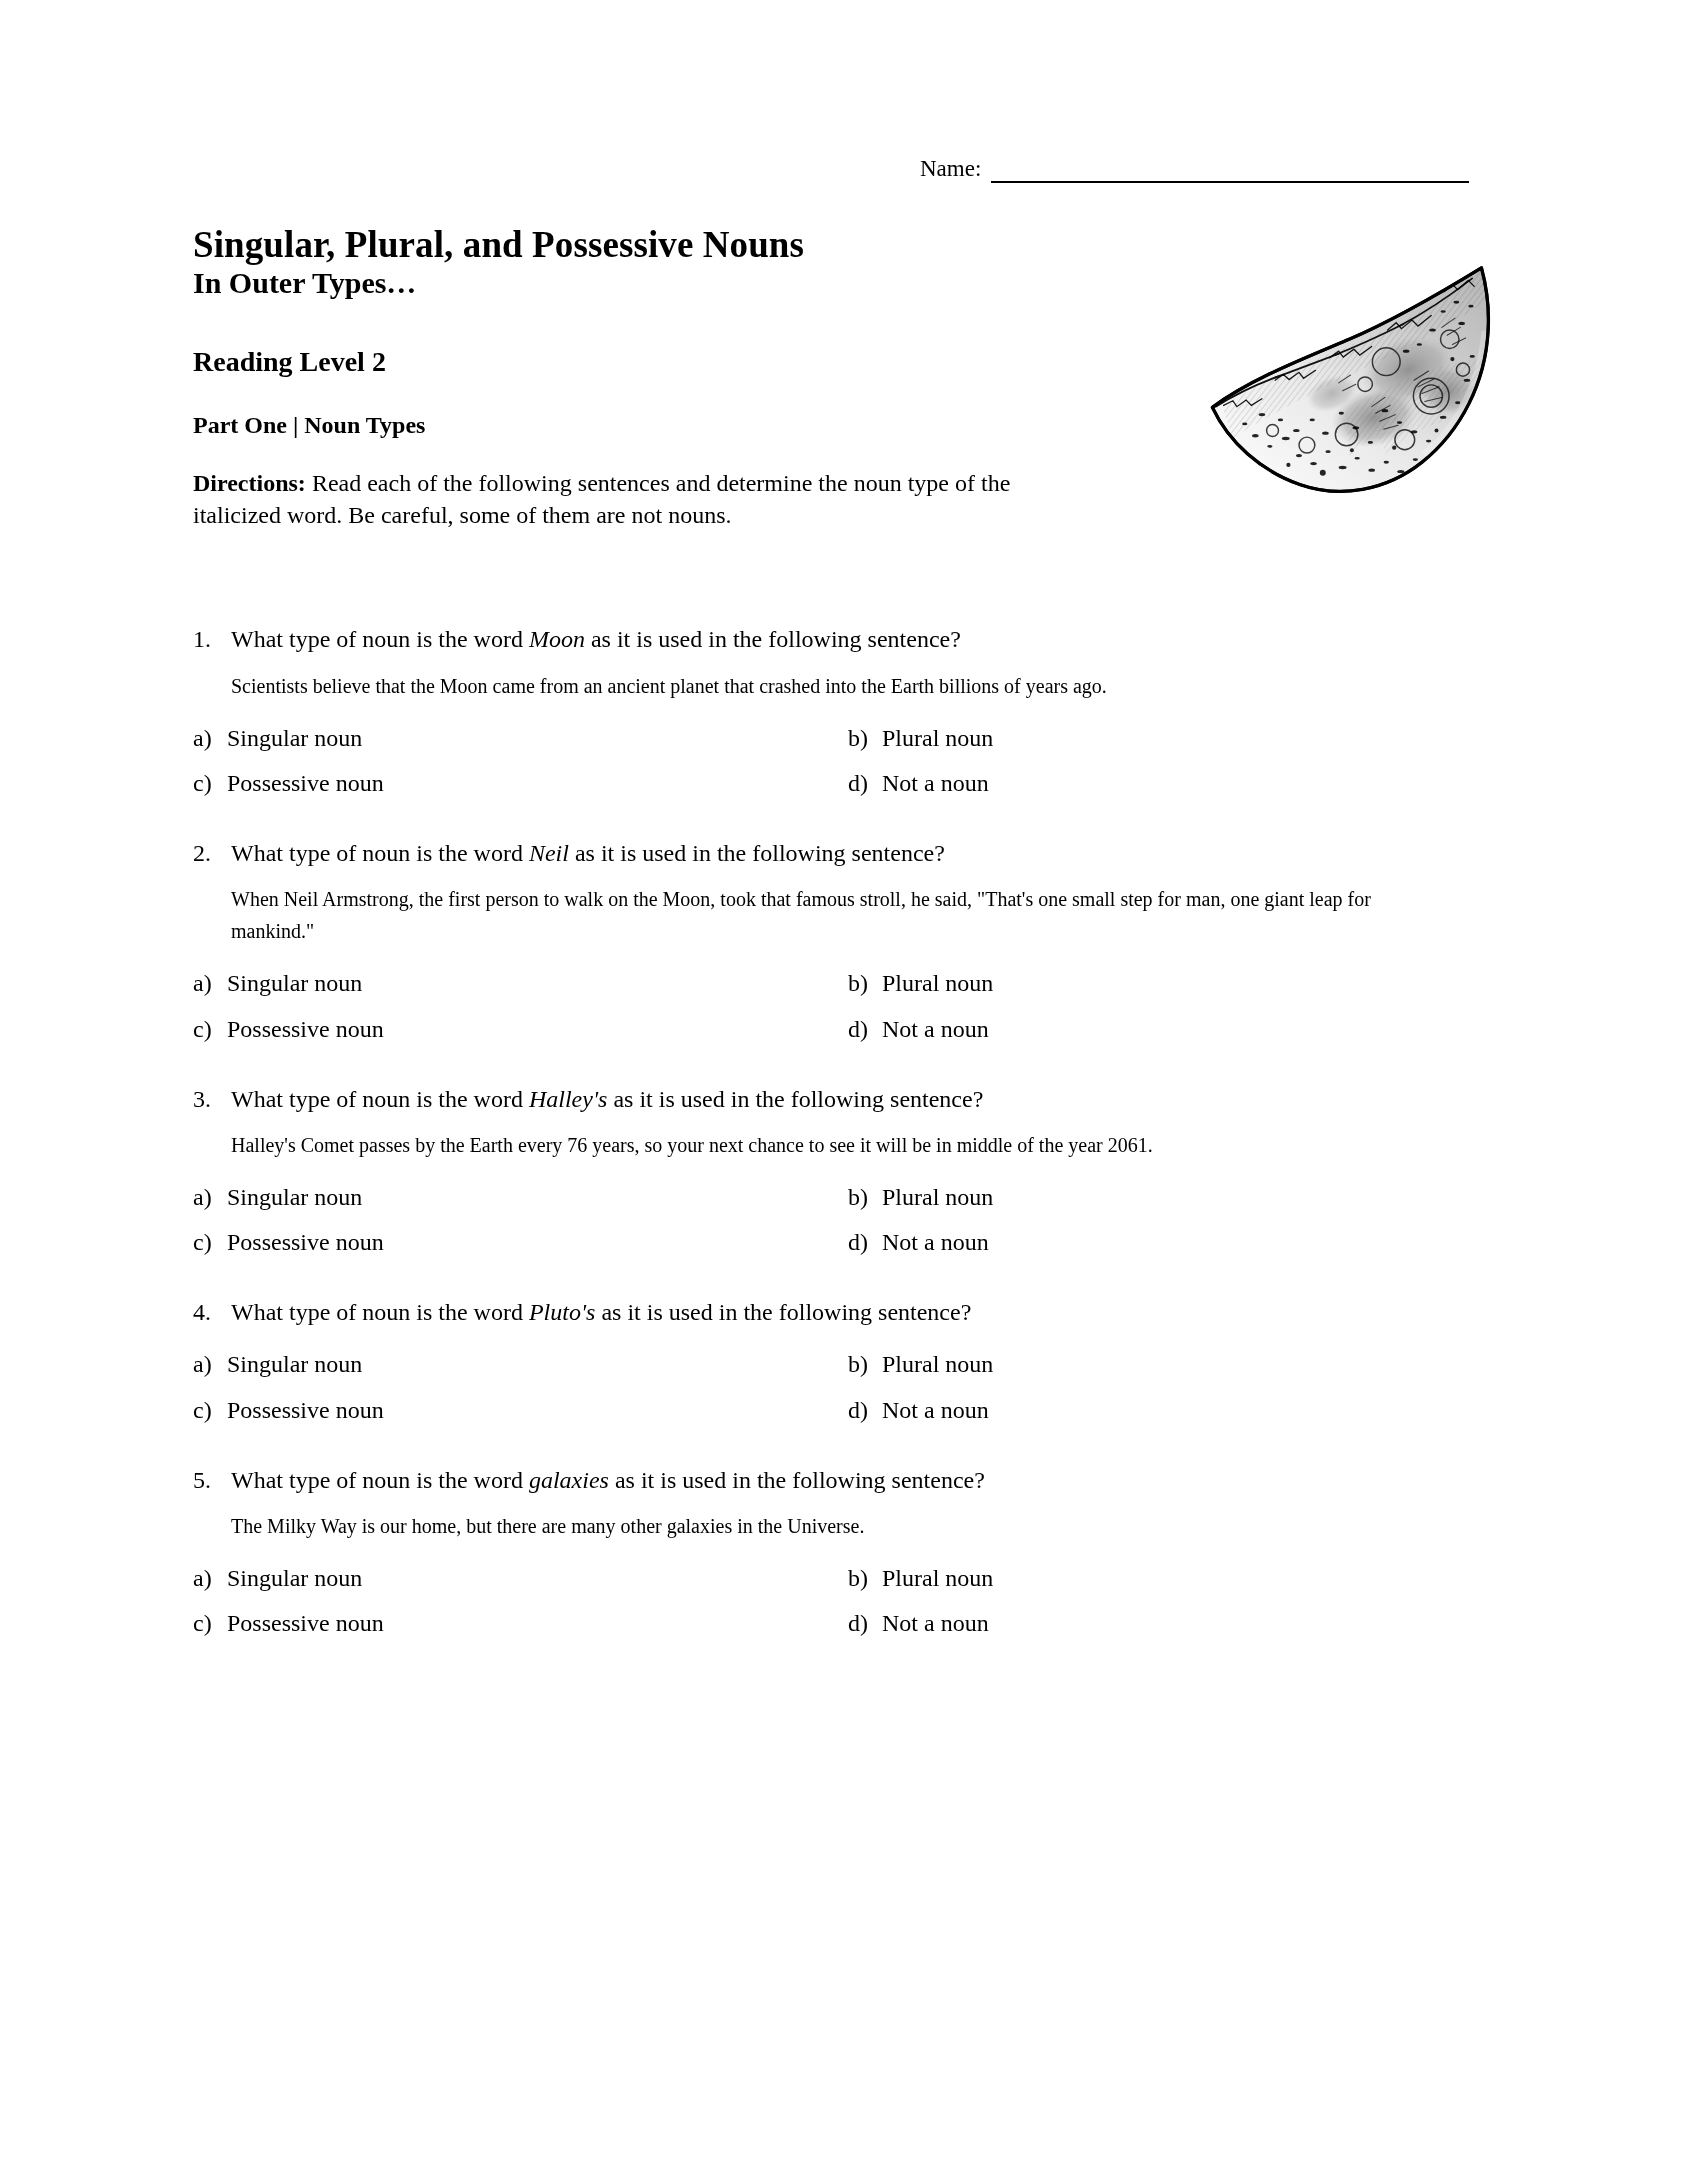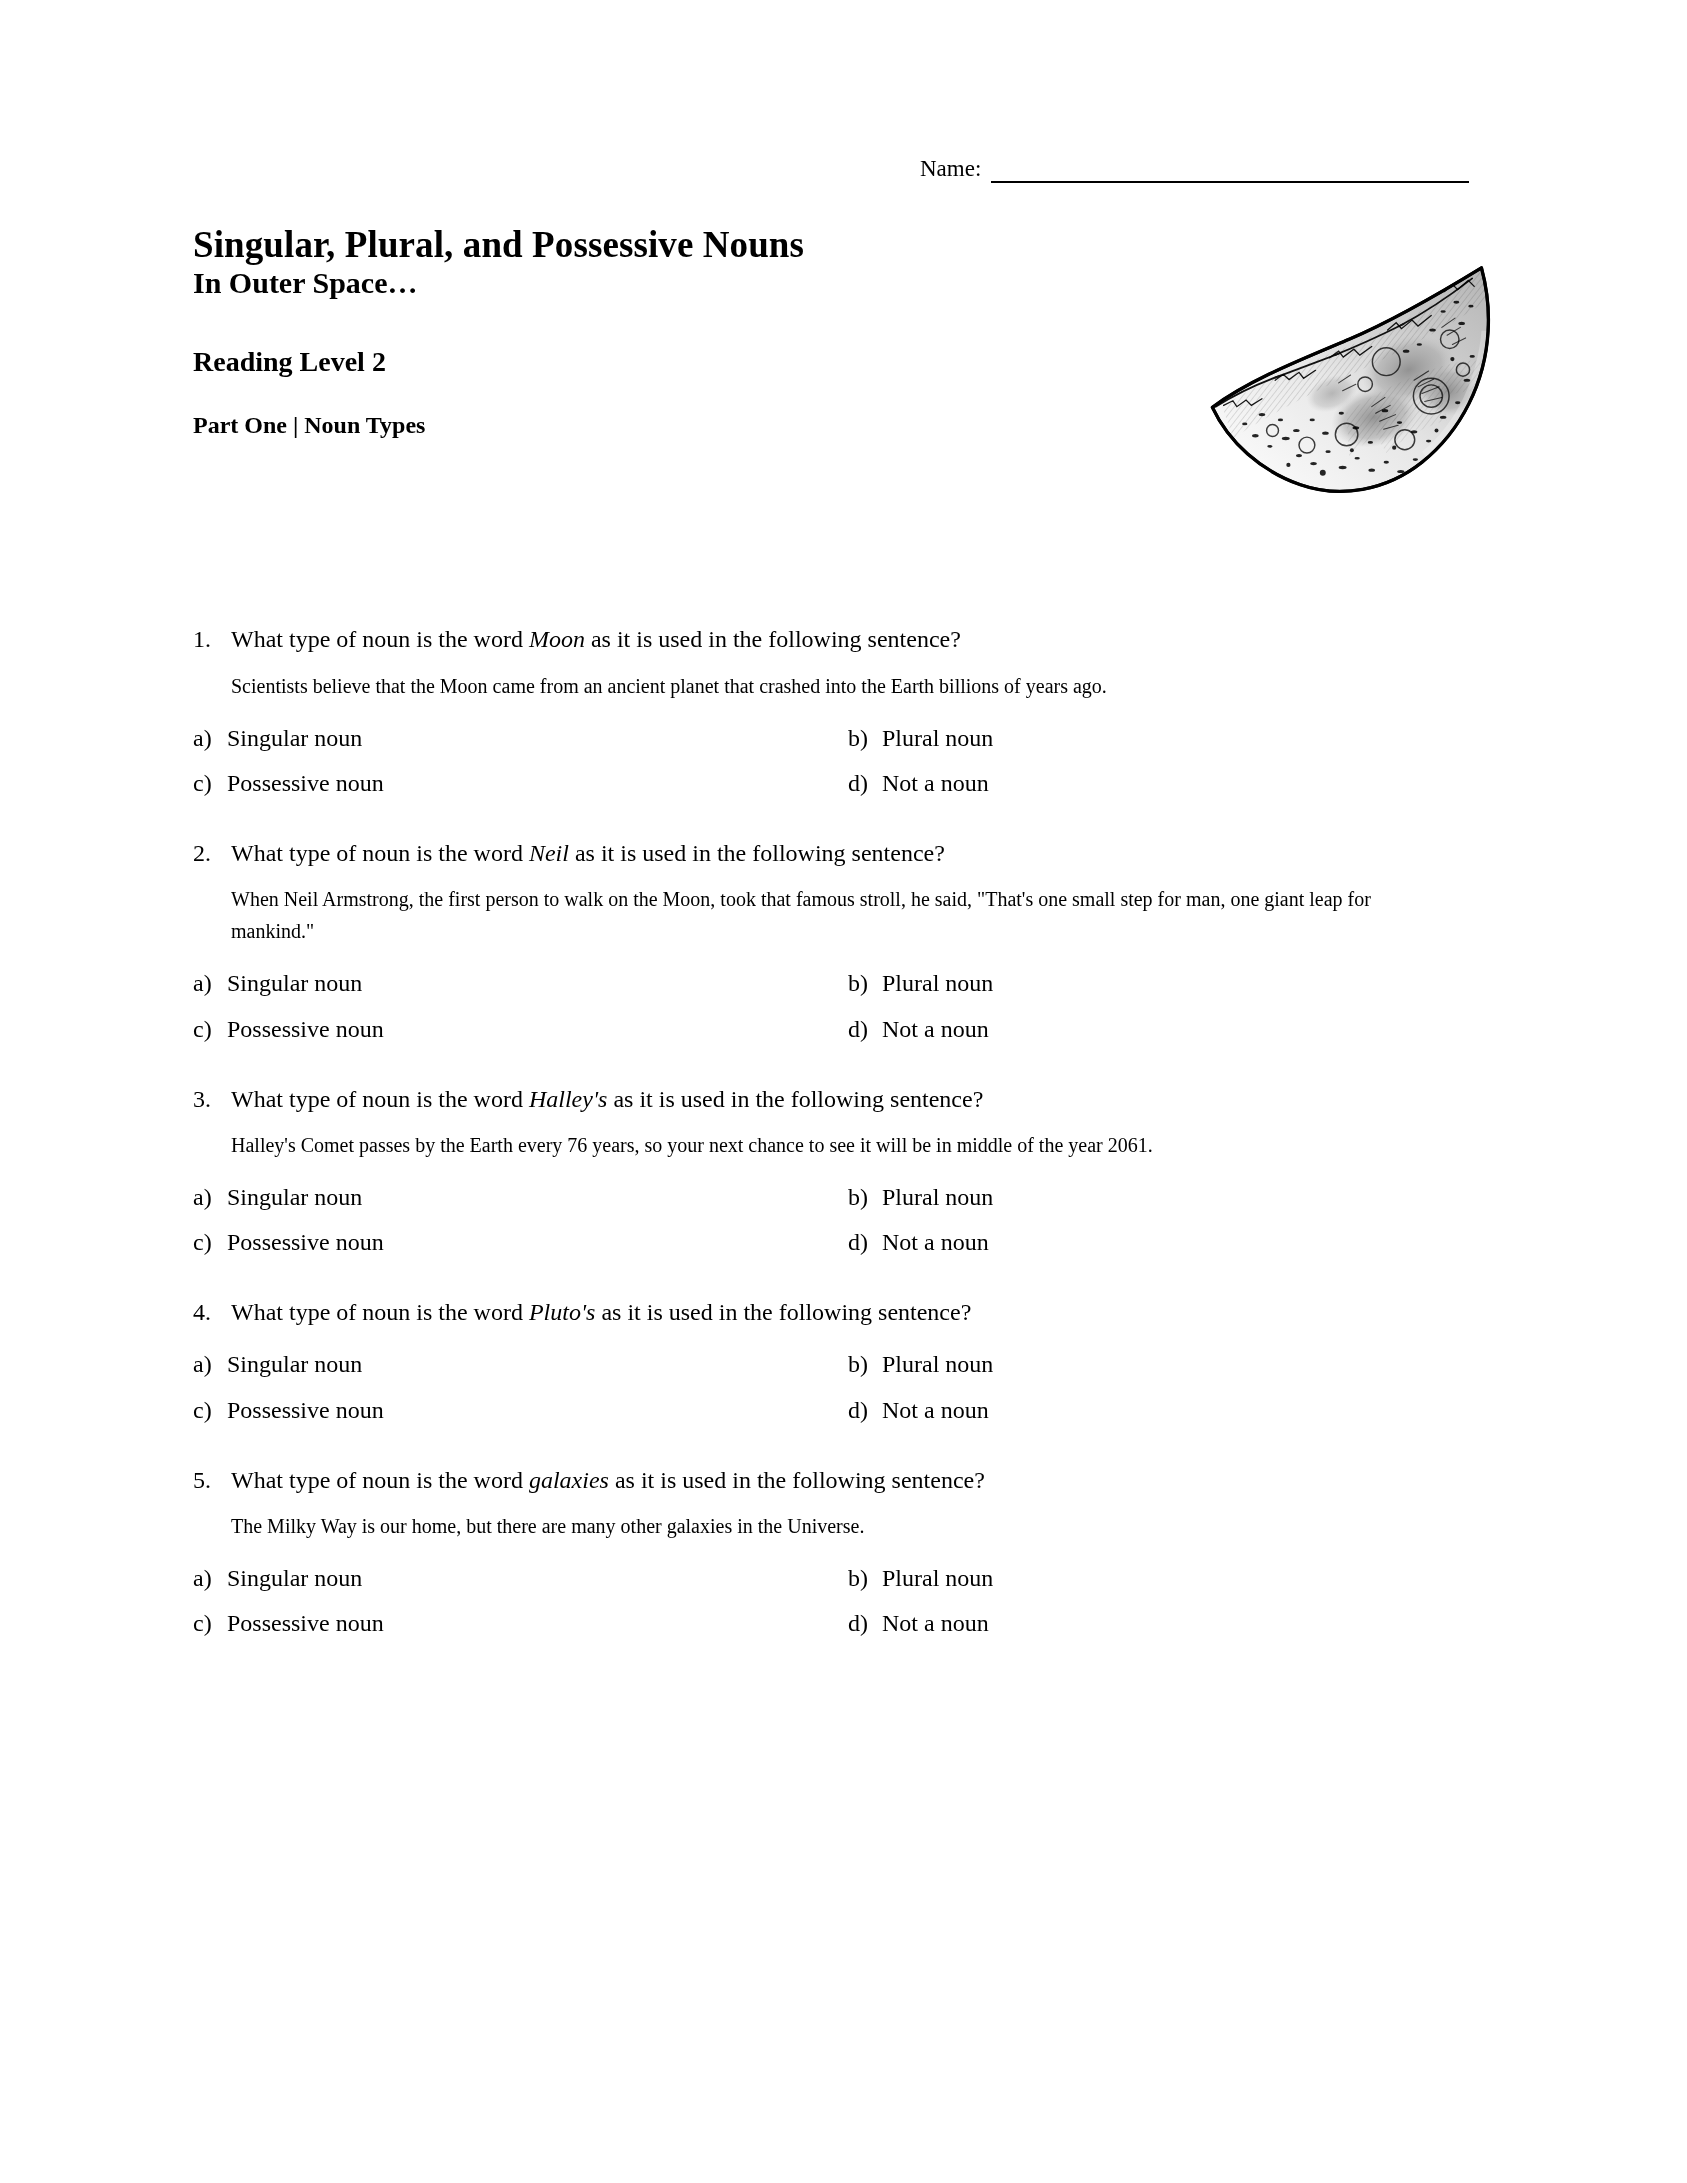--- a/index.html
+++ b/index.html
@@ -156,23 +156,24 @@
 
 <div class="page">
 
   <div class="name-row">
     <span class="name-label">Name:</span>
     <span class="name-blank"></span>
   </div>
 
   <div class="header">
     <div class="title-main">Singular, Plural, and Possessive Nouns</div>
-    <div class="title-sub">In Outer Space…</div>
+    <div class="title-sub">In Outer Types…</div>
     <div class="reading-level">Reading Level 2</div>
     <div class="part-heading">Part One | Noun Types</div>
+    <p class="directions"><span class="dir-label">Directions:</span><span> Read each of the following sentences and determine the noun type of the italicized word. Be careful, some of them are not nouns.</span></p>
   </div>
 
   <div class="moon-art">
     <svg viewBox="0 0 490 390" xmlns="http://www.w3.org/2000/svg" aria-hidden="true">
       <defs>
         <linearGradient id="moonShade" x1="0" y1="1" x2="1" y2="0">
           <stop offset="0%" stop-color="#ffffff"></stop>
           <stop offset="45%" stop-color="#e8e8e8"></stop>
           <stop offset="75%" stop-color="#c9c9c9"></stop>
           <stop offset="100%" stop-color="#b4b4b4"></stop>

